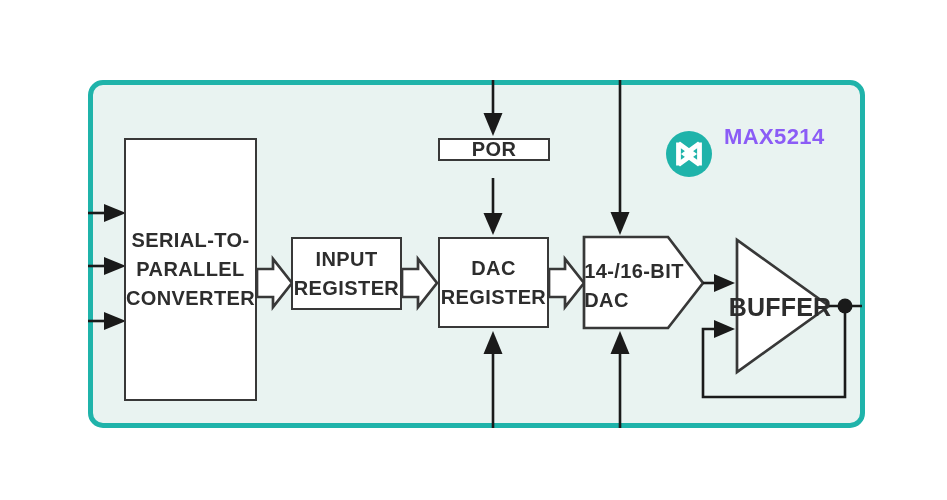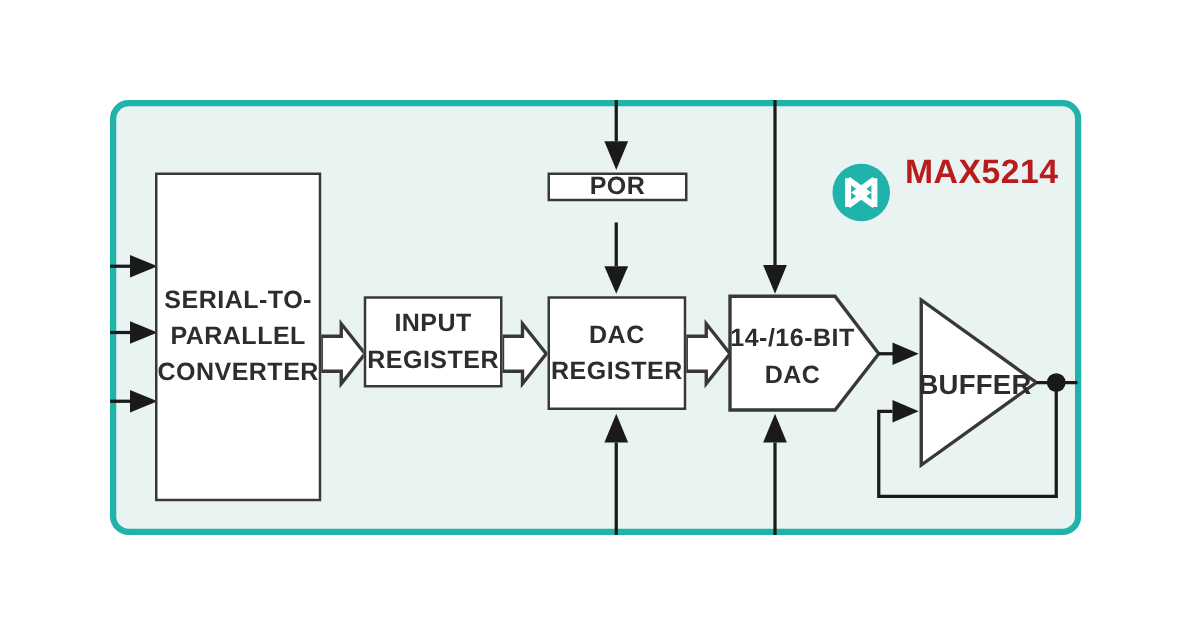--- a/index.html
+++ b/index.html
@@ -43,35 +43,35 @@
     color:var(--ink);
     font-size:20px;
     font-weight:700;
     letter-spacing:0.4px;
     line-height:29px;
     white-space:pre-line;
   }
   .floatlabel{
     position:absolute;
     display:flex;align-items:center;justify-content:center;
-    text-align:center;
+    text-align:left;
     pointer-events:none;
   }
   .converter{left:124px;top:138px;width:133px;height:263px;}
   .input-register{left:291px;top:237px;width:111px;height:73px;}
   .dac-register{left:438px;top:237px;width:111px;height:91px;}
   .por{left:438px;top:138px;width:112px;height:23px;}
   .dac-label{left:582px;top:256px;width:104px;height:60px;}
   .buffer-label{left:740px;top:295px;width:80px;height:24px;}
-  .buffer-label .blklabel{font-size:22px;letter-spacing:0.2px;}
+  .buffer-label .blklabel{font-size:25px;letter-spacing:0.2px;}
   .logo{position:absolute;left:663px;top:128px;width:52px;height:52px;}
   .models{
     position:absolute;left:724px;top:122px;
-    color:#b91c1c;
-    font-size:27px;font-weight:700;
+    color:#8b5cf6;
+    font-size:22px;font-weight:700;
     line-height:30px;letter-spacing:0.4px;
   }
 </style>
 </head>
 <body>
 
 <div class="stage">
 
   <div class="board"></div>
 

